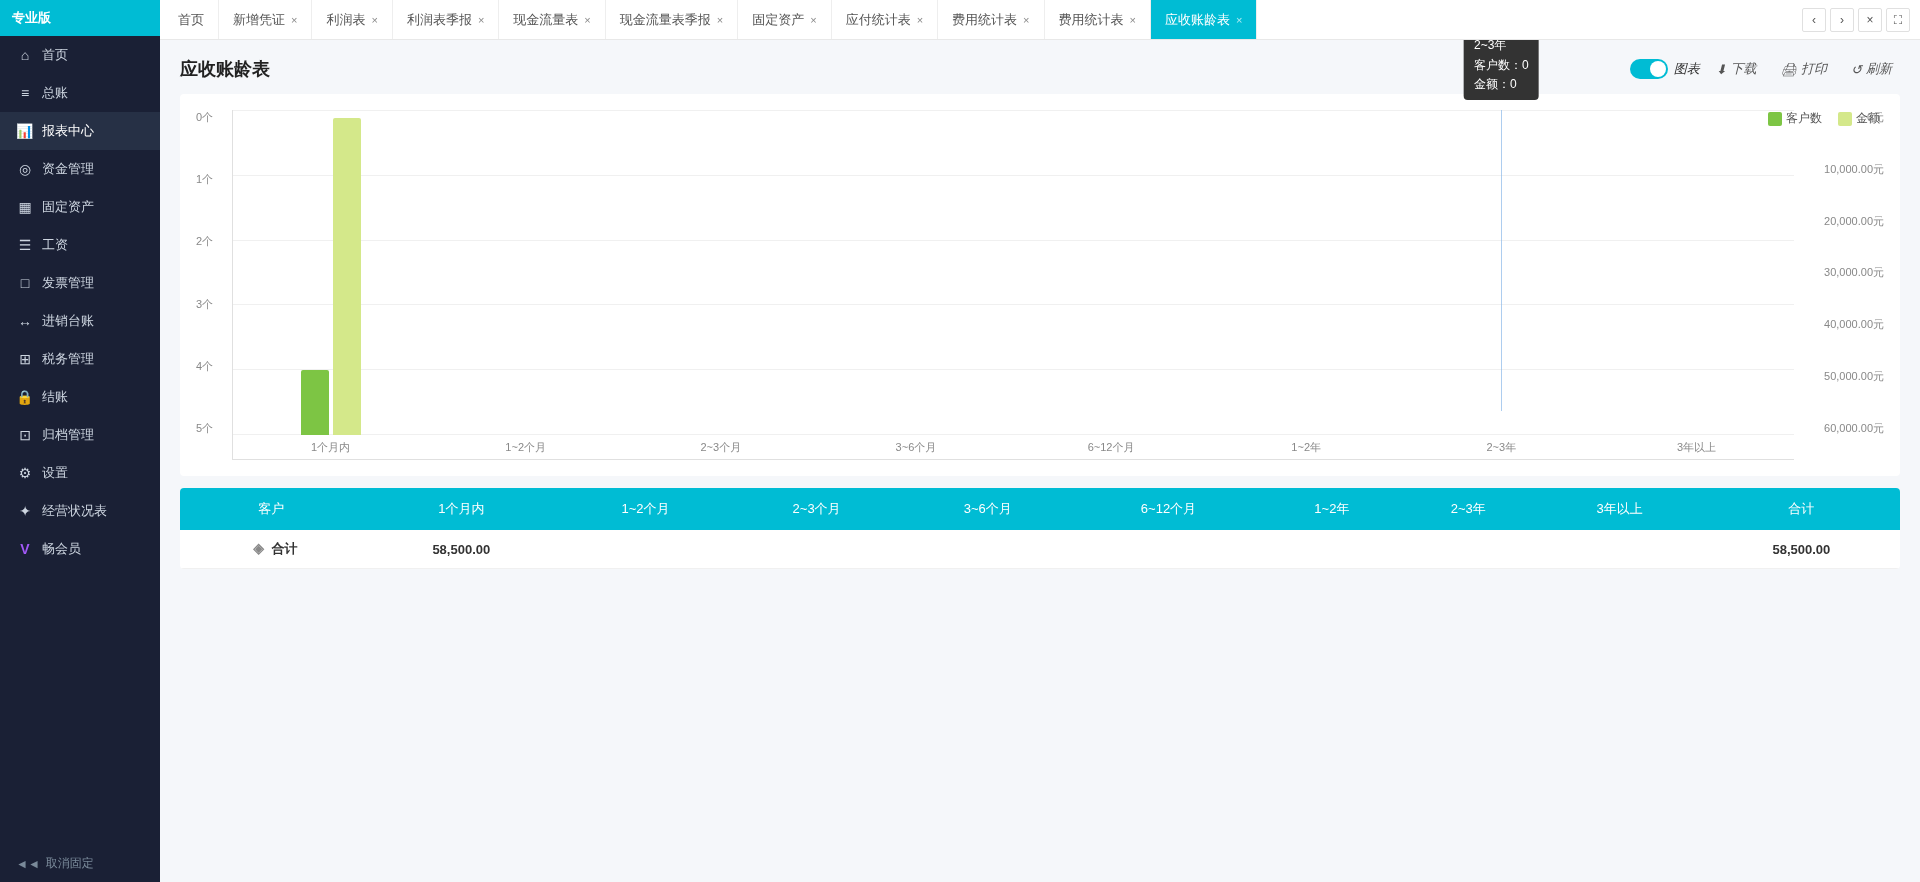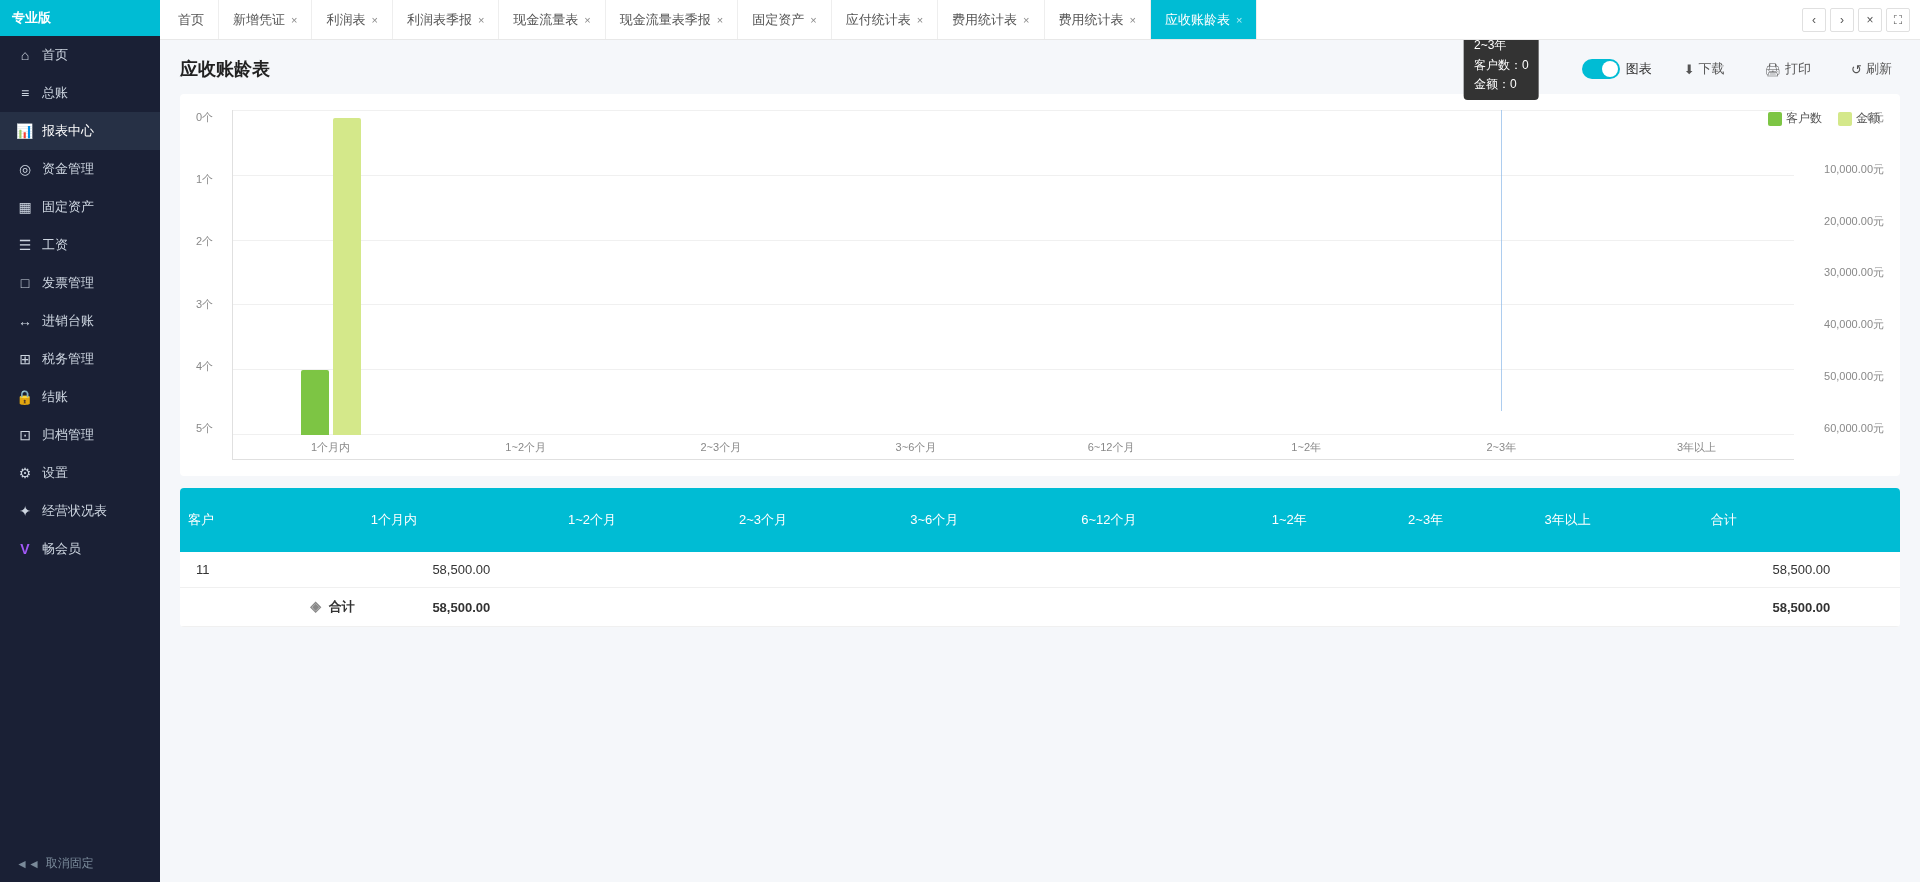--- a/index.html
+++ b/index.html
@@ -124,21 +124,22 @@
       justify-content: space-between;
       margin-bottom: 12px;
     }
     .page-title {
       font-size: 18px;
       font-weight: bold;
       color: #222;
     }
     .header-actions {
       display: flex;
-      gap: 24px;
+      gap: 8px;
+      font-style: italic;
     }
     .toggle-wrap {
       display: flex;
       align-items: center;
       gap: 6px;
       font-size: 13px;
       color: #333;
     }
     .toggle {
       width: 38px;
@@ -316,37 +317,37 @@
     .data-table {
       width: 100%;
       border-collapse: collapse;
       font-size: 13px;
     }
     .data-table thead tr {
       background: #00bcd4;
       color: #fff;
     }
     .data-table thead th {
-      padding: 23px 8px;
-      text-align: left;
+      padding: 12px 8px;
+      text-align: center;
       font-weight: normal;
     }
     .data-table tbody tr {
       border-bottom: 1px solid #f0f0f0;
     }
     .data-table tbody td {
       padding: 10px 8px;
       text-align: center;
       color: #333;
     }
     .data-table tbody tr.total-row {
       font-weight: bold;
     }
     .data-table tbody tr.total-row td:first-child {
-      text-align: right;
+      text-align: center;
       padding-left: 16px;
     }
     .total-icon {
       color: #888;
       margin-right: 4px;
       font-size: 14px;
     }
     .data-table tbody td:first-child {
       text-align: left;
       padding-left: 16px;
@@ -620,32 +621,20 @@
             <th>2~3个月</th>
             <th>3~6个月</th>
             <th>6~12个月</th>
             <th>1~2年</th>
             <th>2~3年</th>
             <th>3年以上</th>
             <th>合计</th>
           </tr>
         </thead>
         <tbody>
-          <tr class="table-row">
-            <td>11</td>
-            <td>58,500.00</td>
-            <td></td>
-            <td></td>
-            <td></td>
-            <td></td>
-            <td></td>
-            <td></td>
-            <td></td>
-            <td>58,500.00</td>
-          </tr>
           <tr class="total-row">
             <td>
               <span class="total-icon">◈</span>
               <span>合计</span>
             </td>
             <td>58,500.00</td>
             <td></td>
             <td></td>
             <td></td>
             <td></td>

